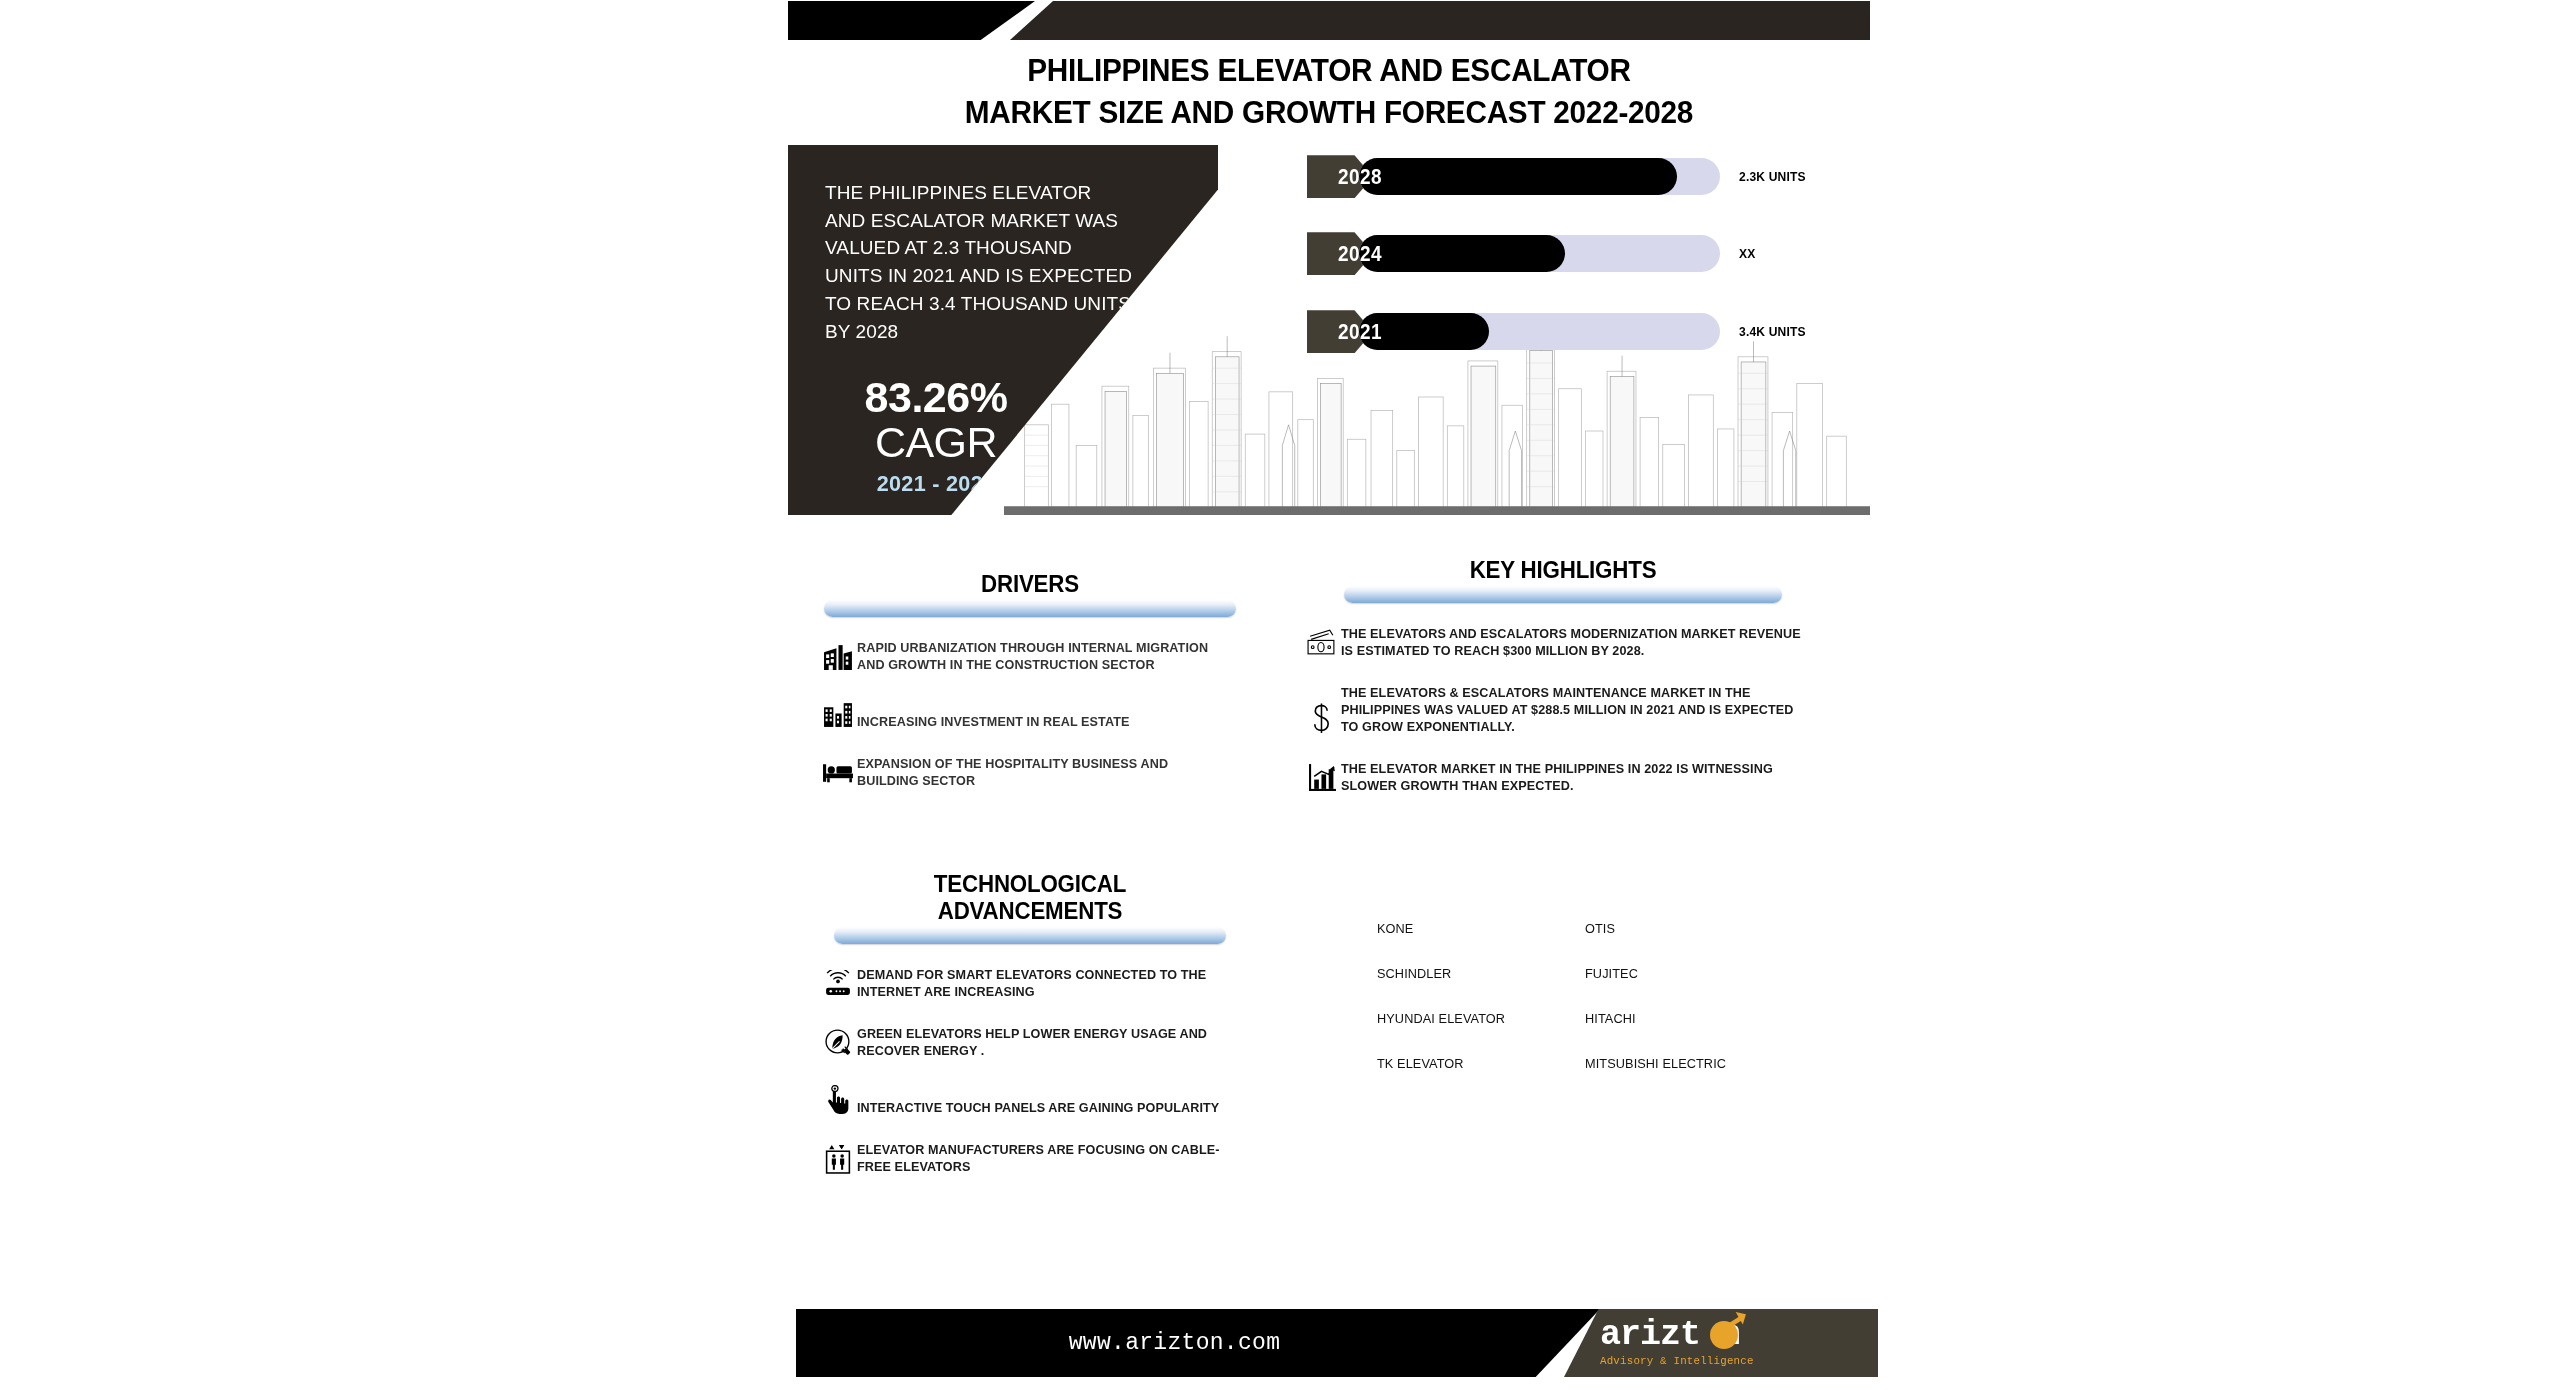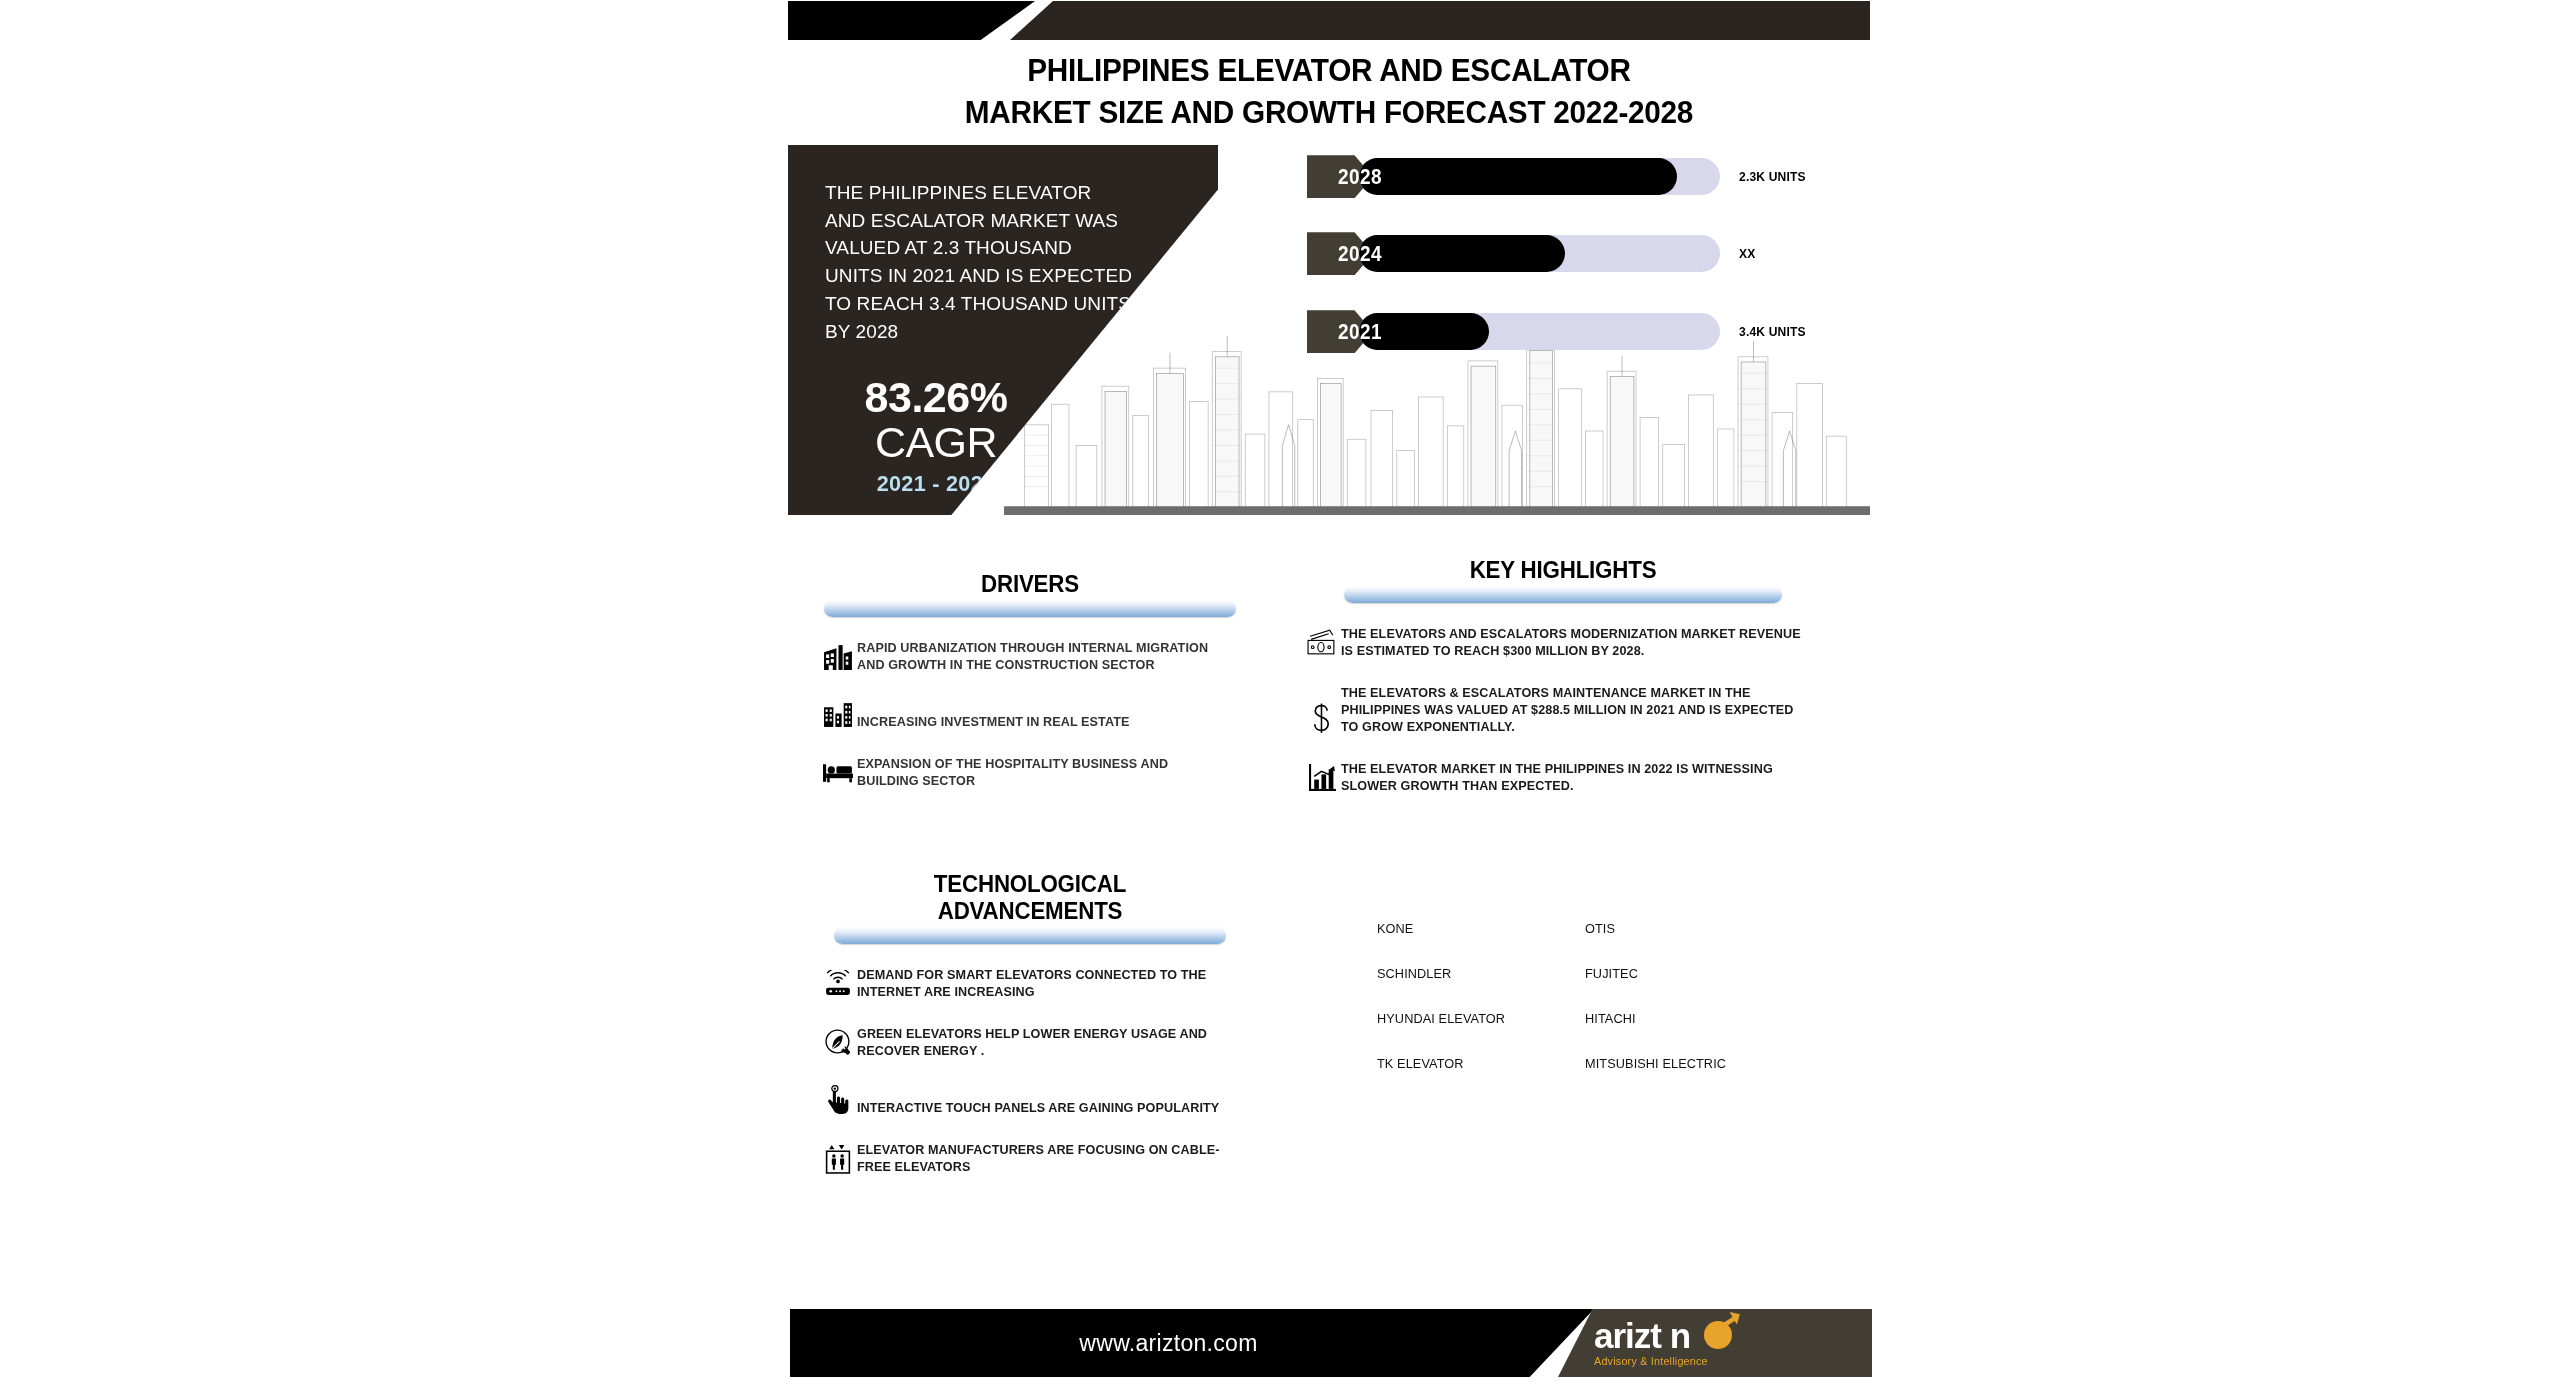--- a/index.html
+++ b/index.html
@@ -92,21 +92,21 @@
   }
   .item.dk .item-txt{color:#1a1a1a;}
 
   
   .vendors{display:flex;margin-top:25px;padding-left:12.4px;align-items:center;}
   .vcol{width:50%;}
   .vcol div{font-size:13.4px;color:#111;margin-bottom:30px;letter-spacing:0.1px;
     transform:scaleX(0.95);transform-origin:left center;}
 
   
-  .ftr{position:absolute;left:2px;top:1309px;width:1082px;height:56px;}
+  .ftr{position:absolute;left:8px;top:1309px;width:1082px;height:56px;font-family:Liberation Mono, monospace;}
   .ftr-black{position:absolute;left:0;top:0;width:804px;height:68px;background:#000;
     clip-path:polygon(0 0,100% 0,92% 100%,0 100%);}
   .ftr-brown{position:absolute;left:768px;top:0;width:314px;height:68px;background:#433e33;
     clip-path:polygon(11% 0,100% 0,100% 100%,0 100%);}
   .ftr-url{
     position:absolute;left:0;top:0;width:757px;height:68px;line-height:68px;
     text-align:center;color:#fff;font-size:23px;letter-spacing:0.3px;
   }
   .logo{position:absolute;left:804px;top:9.3px;width:268px;text-align:left;}
   .logo-word{position:relative;display:inline-block;}

